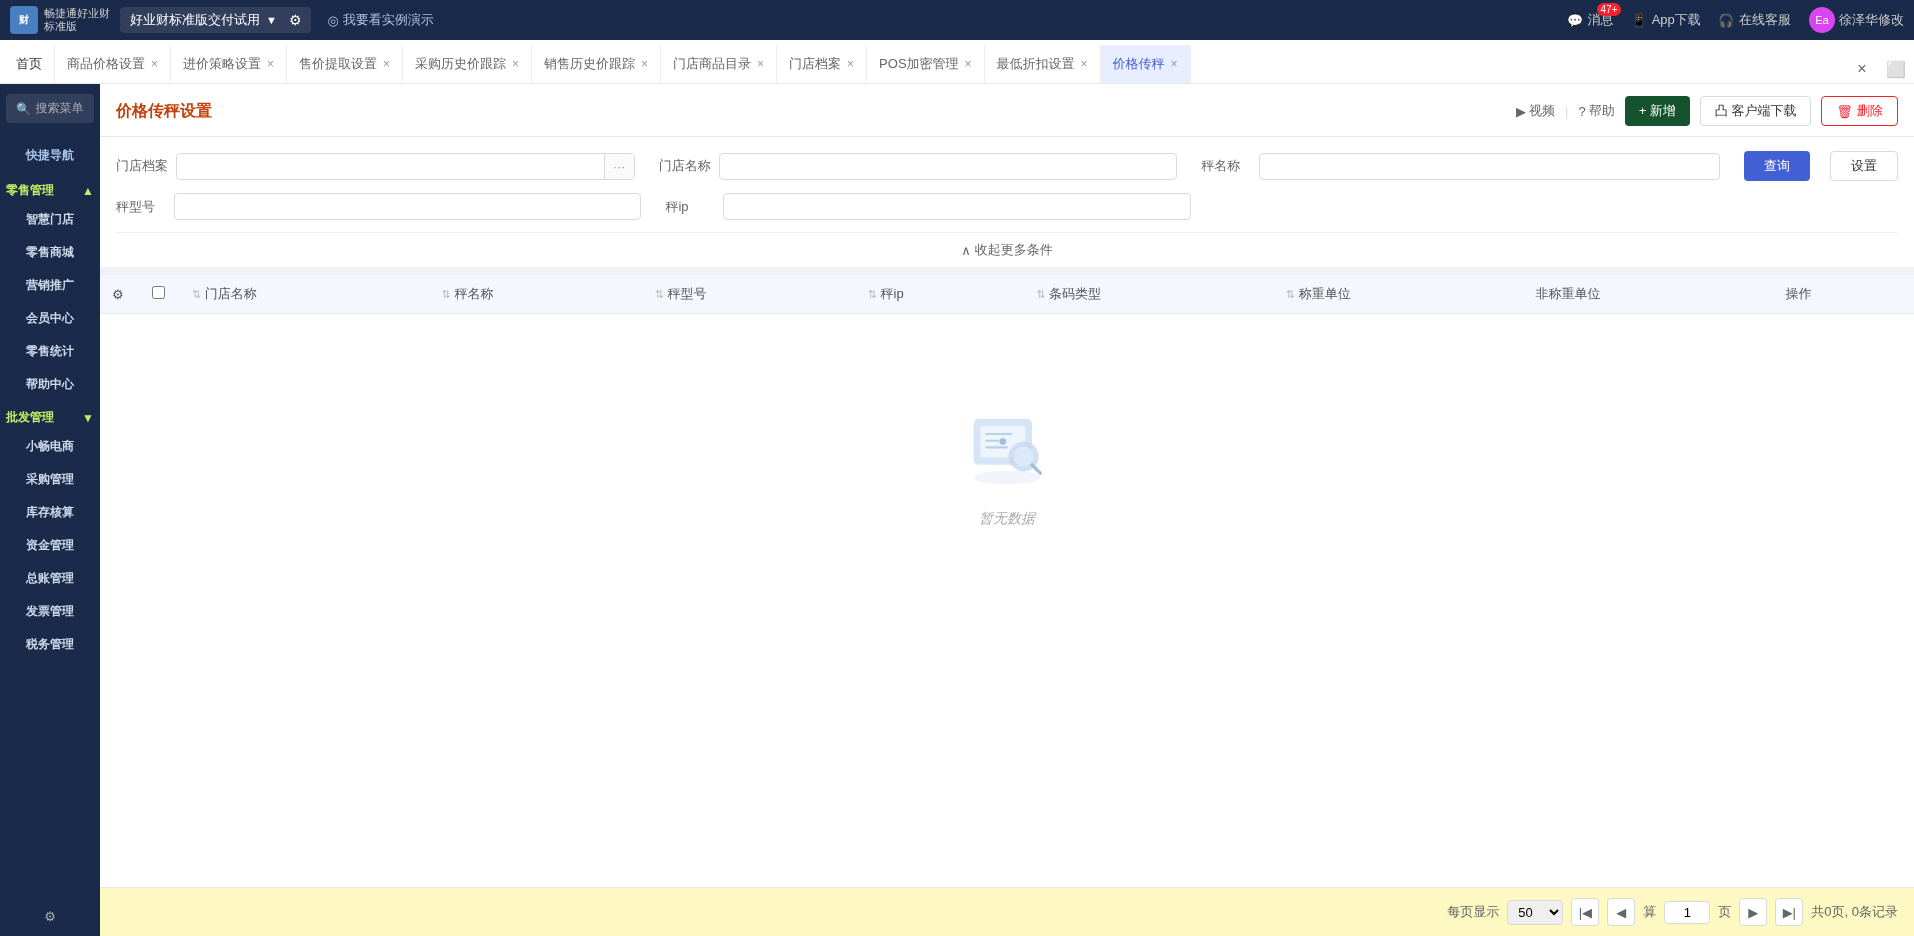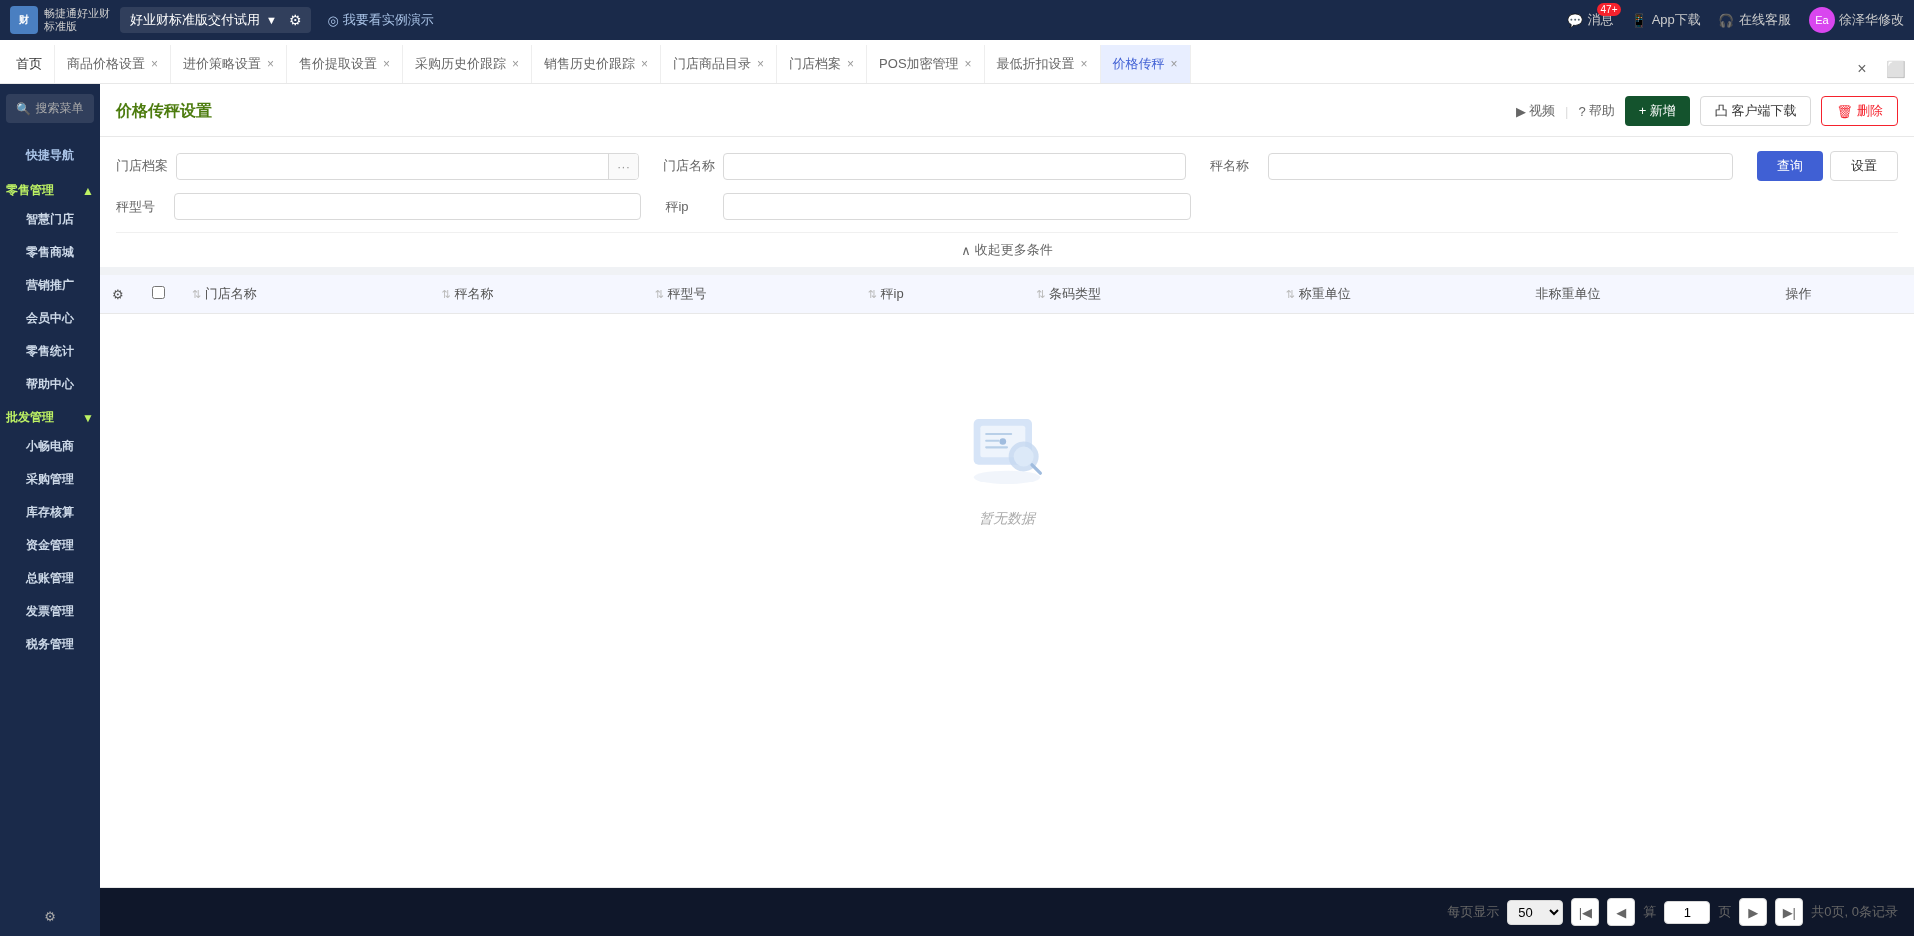--- a/index.html
+++ b/index.html
@@ -39,21 +39,21 @@
     .sidebar-nav-item { padding: 10px 6px; text-align: center; font-size: 12px; color: #aac4e8; cursor: pointer; }
     .sidebar-section { padding: 8px 6px 4px; color: #bef264; font-size: 12px; display: flex; align-items: center; justify-content: space-between; cursor: pointer; }
     .sidebar-section-item { padding: 8px 6px; text-align: center; font-size: 12px; color: #cdd9e8; cursor: pointer; }
     .sidebar-settings { margin-top: auto; padding: 12px 6px; text-align: center; color: #aaa; cursor: pointer; }
 
     
     .content-area { flex: 1; display: flex; flex-direction: column; overflow: hidden; background: #f0f2f5; }
 
     
     .page-header { background: #fff; padding: 12px 16px 10px; display: flex; align-items: center; justify-content: space-between; border-bottom: 1px solid #e8e8e8; flex-shrink: 0; }
-    .page-title { font-size: 16px; font-weight: 600; color: #4d7c0f; font-family: Liberation Mono, monospace; }
+    .page-title { font-size: 16px; font-weight: 600; color: #c2410c; font-family: Liberation Mono, monospace; }
     .page-header-actions { display: flex; align-items: center; gap: 10px; }
     .page-link { display: flex; align-items: center; gap: 3px; color: #666; font-size: 13px; cursor: pointer; }
     .divider-v { color: #ddd; }
     .btn-primary { background: #14532d; color: #fff; border: none; border-radius: 4px; padding: 6px 14px; font-size: 13px; cursor: pointer; display: flex; align-items: center; gap: 4px; }
     .btn-default { background: #fff; color: #333; border: 1px solid #d9d9d9; border-radius: 4px; padding: 5px 14px; font-size: 13px; cursor: pointer; display: flex; align-items: center; gap: 4px; }
     .btn-danger { background: #fff; color: #f5222d; border: 1px solid #f5222d; border-radius: 4px; padding: 5px 14px; font-size: 13px; cursor: pointer; display: flex; align-items: center; gap: 4px; }
 
     
     .filter-area { background: #fff; padding: 14px 16px 0; flex-shrink: 0; }
     .filter-row { display: flex; align-items: center; gap: 24px; margin-bottom: 12px; }
@@ -70,21 +70,21 @@
     .data-table { width: 100%; border-collapse: collapse; }
     .data-table th { background: #f5f7ff; border-bottom: 1px solid #e8e8e8; padding: 10px 12px; text-align: left; font-size: 13px; color: #555; font-weight: 500; white-space: nowrap; }
     .data-table td { border-bottom: 1px solid #f0f0f0; padding: 10px 12px; font-size: 13px; color: #333; }
     .th-checkbox { width: 40px; text-align: center; }
     .th-settings { width: 40px; text-align: center; }
     .empty-state { display: flex; flex-direction: column; align-items: center; justify-content: center; padding: 80px 0; }
     .empty-icon { width: 100px; height: 100px; margin-bottom: 16px; }
     .empty-text { color: #aaa; font-size: 14px; }
 
     
-    .pagination-bar { background: #0f172a; border-top: 1px solid #e8e8e8; padding: 10px 16px; display: flex; align-items: center; justify-content: flex-end; gap: 8px; flex-shrink: 0; }
+    .pagination-bar { background: #fef9c3; border-top: 1px solid #e8e8e8; padding: 10px 16px; display: flex; align-items: center; justify-content: flex-end; gap: 8px; flex-shrink: 0; }
     .pagination-label { color: #666; font-size: 13px; }
     .pagination-select { border: 1px solid #d9d9d9; border-radius: 4px; padding: 3px 6px; font-size: 13px; cursor: pointer; }
     .pagination-btn { width: 28px; height: 28px; border: 1px solid #d9d9d9; border-radius: 4px; background: #fff; display: flex; align-items: center; justify-content: center; cursor: pointer; color: #666; font-size: 13px; }
     .pagination-input { width: 46px; text-align: center; border: 1px solid #d9d9d9; border-radius: 4px; padding: 3px 6px; font-size: 13px; }
     .pagination-info { color: #666; font-size: 13px; }
 
     
     .sort-icon { color: #bbb; font-size: 11px; }
     .chevron { font-size: 11px; }
   </style>
@@ -222,21 +222,21 @@
           </div>
         </div>
         <div class="filter-item">
           <label class="filter-label">门店名称</label>
           <input type="text" class="filter-input" style="">
         </div>
         <div class="filter-item">
           <label class="filter-label">秤名称</label>
           <input type="text" class="filter-input" style="">
         </div>
-        <div style="display:flex;gap:7px;">
+        <div style="display:flex;gap:20px;">
           <button style="background:#4060d4;color:#fff;border:none;border-radius:4px;padding:6px 20px;font-size:13px;cursor:pointer;">查询</button>
           <button style="background:#fff;color:#333;border:1px solid #d9d9d9;border-radius:4px;padding:5px 20px;font-size:13px;cursor:pointer;">设置</button>
         </div>
       </div>
       <div class="filter-row">
         <div class="filter-item">
           <label class="filter-label">秤型号</label>
           <input type="text" class="filter-input" style="">
         </div>
         <div class="filter-item">

